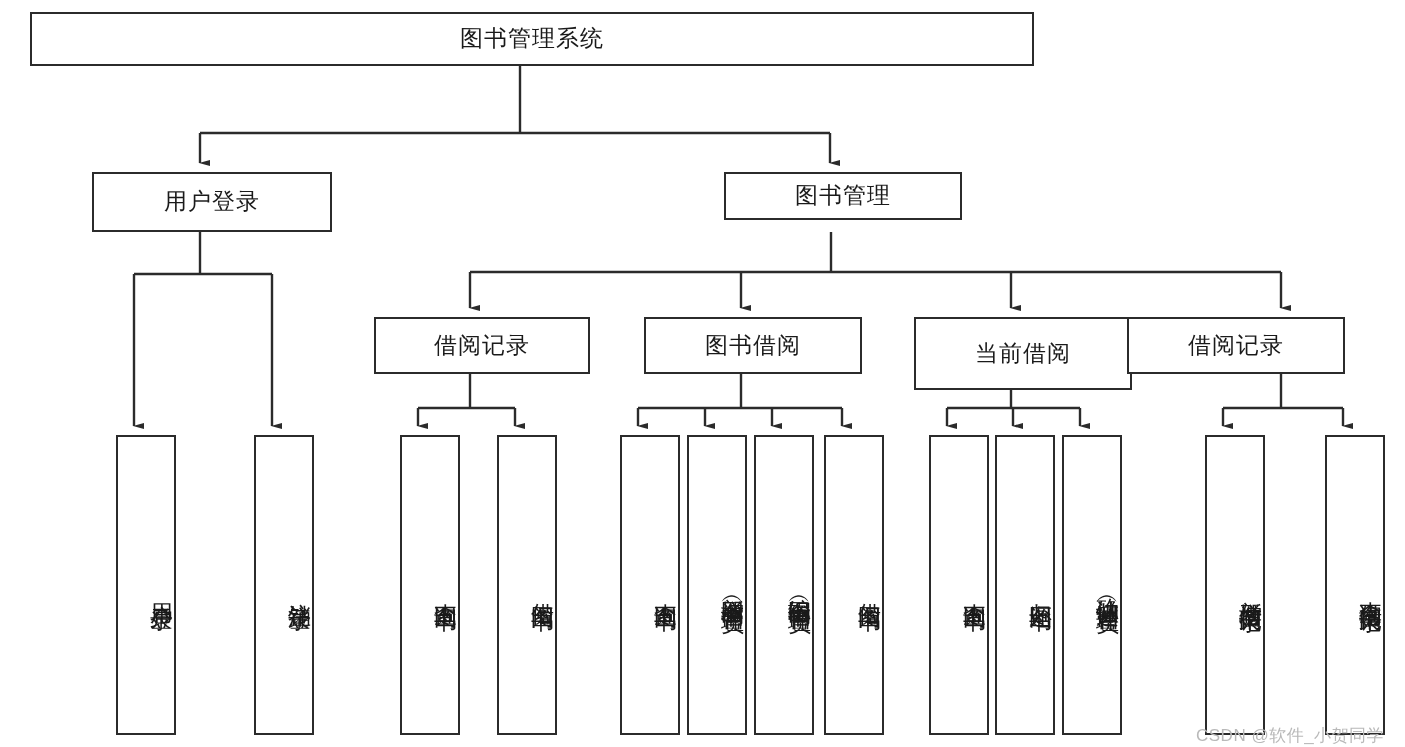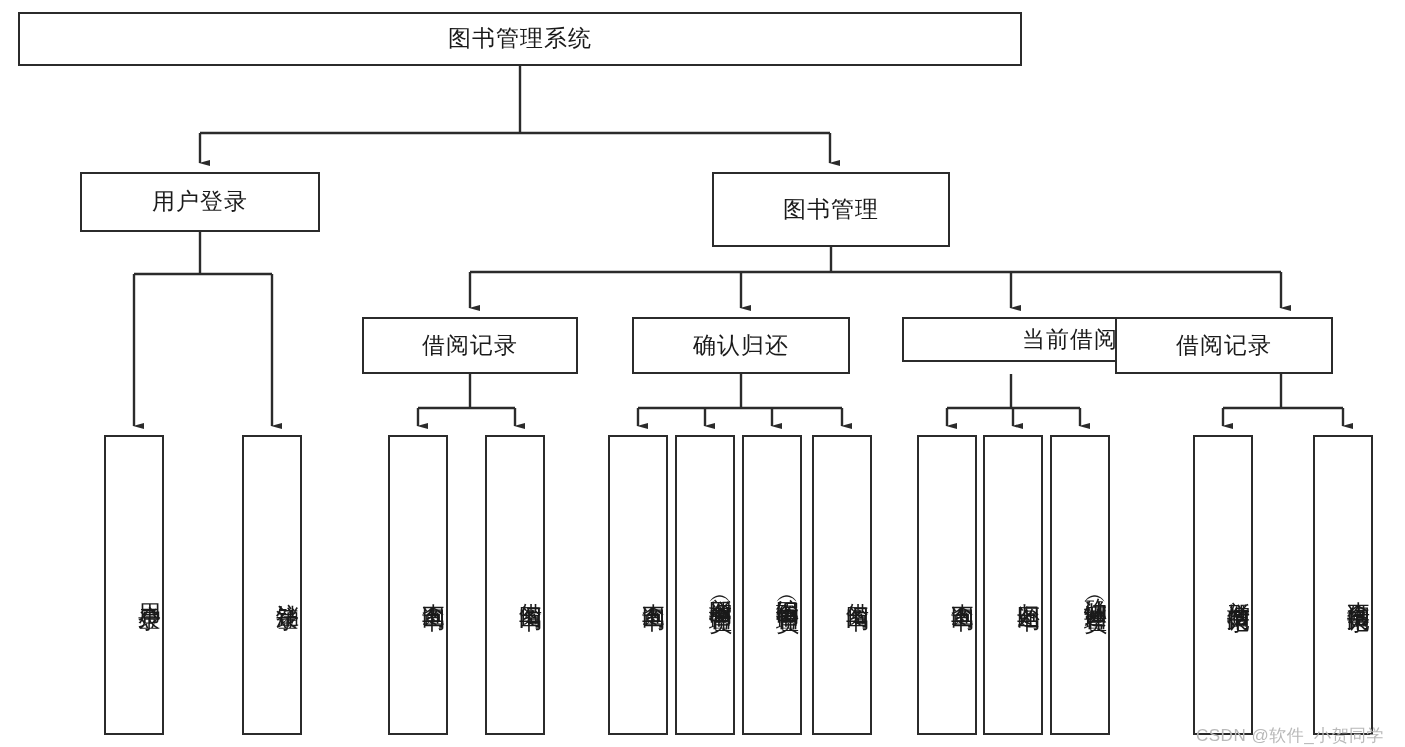--- a/index.html
+++ b/index.html
@@ -27,20 +27,21 @@
   .node {
     position: absolute;
     box-sizing: border-box;
     border: 2px solid #2b2b2b;
     background: #ffffff;
     display: flex;
     align-items: center;
     justify-content: center;
     color: #1a1a1a;
     z-index: 3;
+    margin-left: 12px;
   }
   .node.horiz {
     font-size: 23px;
     letter-spacing: 1px;
     line-height: 1.2;
   }
   .node.vert {
     writing-mode: vertical-rl;
     text-orientation: upright;
     font-size: 23px;
@@ -119,30 +120,30 @@
     </g>
   </svg>
 
   <div id="nodes-layer">
       <div class="node horiz" style="left: 18px; top: 12px; width: 1004px; height: 54px;">
         <span>图书管理系统</span>
       </div>
       <div class="node horiz" style="left: 80px; top: 172px; width: 240px; height: 60px;">
         <span>用户登录</span>
       </div>
-      <div class="node horiz" style="left: 712px; top: 172px; width: 238px; height: 75px;">
+      <div class="node horiz" style="left: 712px; top: 172px; width: 238px; height: 48px;">
         <span>图书管理</span>
       </div>
       <div class="node horiz" style="left: 362px; top: 317px; width: 216px; height: 57px;">
         <span>借阅记录</span>
       </div>
       <div class="node horiz" style="left: 632px; top: 317px; width: 218px; height: 57px;">
-        <span>确认归还</span>
+        <span>图书借阅</span>
       </div>
-      <div class="node horiz" style="left: 902px; top: 317px; width: 218px; height: 45px; justify-content: flex-end;">
+      <div class="node horiz" style="left: 902px; top: 317px; width: 218px; height: 73px;">
         <span>当前借阅</span>
       </div>
       <div class="node horiz" style="left: 1115px; top: 317px; width: 218px; height: 57px;">
         <span>借阅记录</span>
       </div>
       <div class="node vert" style="left: 104px; top: 435px; width: 60px; height: 300px;">
         <span class="vtext">用户登录</span>
       </div>
       <div class="node vert" style="left: 242px; top: 435px; width: 60px; height: 300px;">
         <span class="vtext">注销登录</span>

